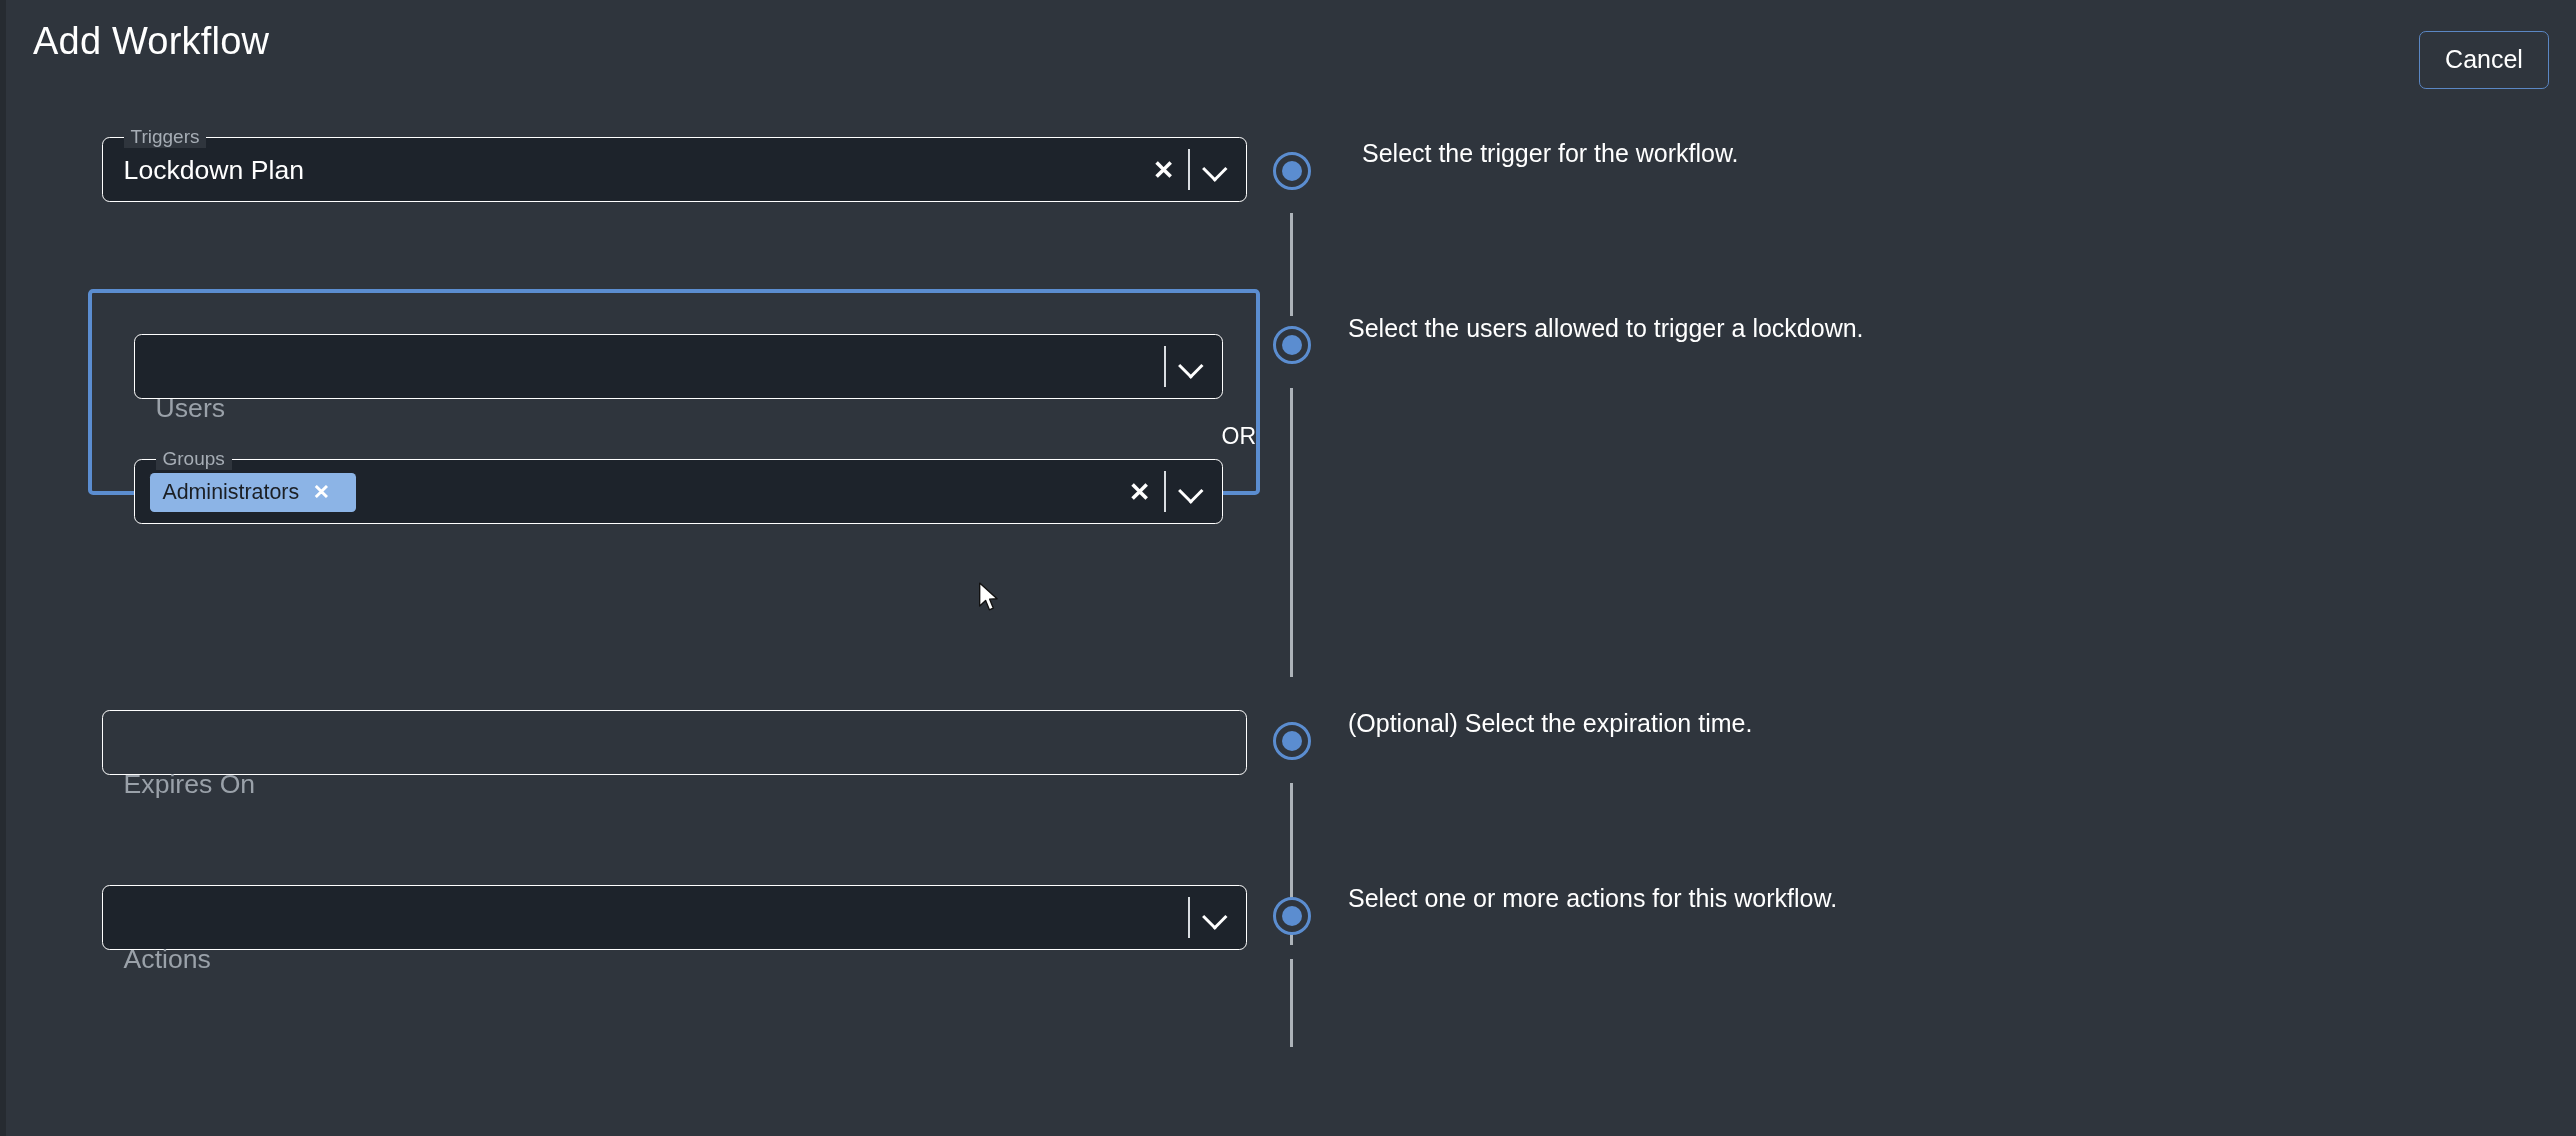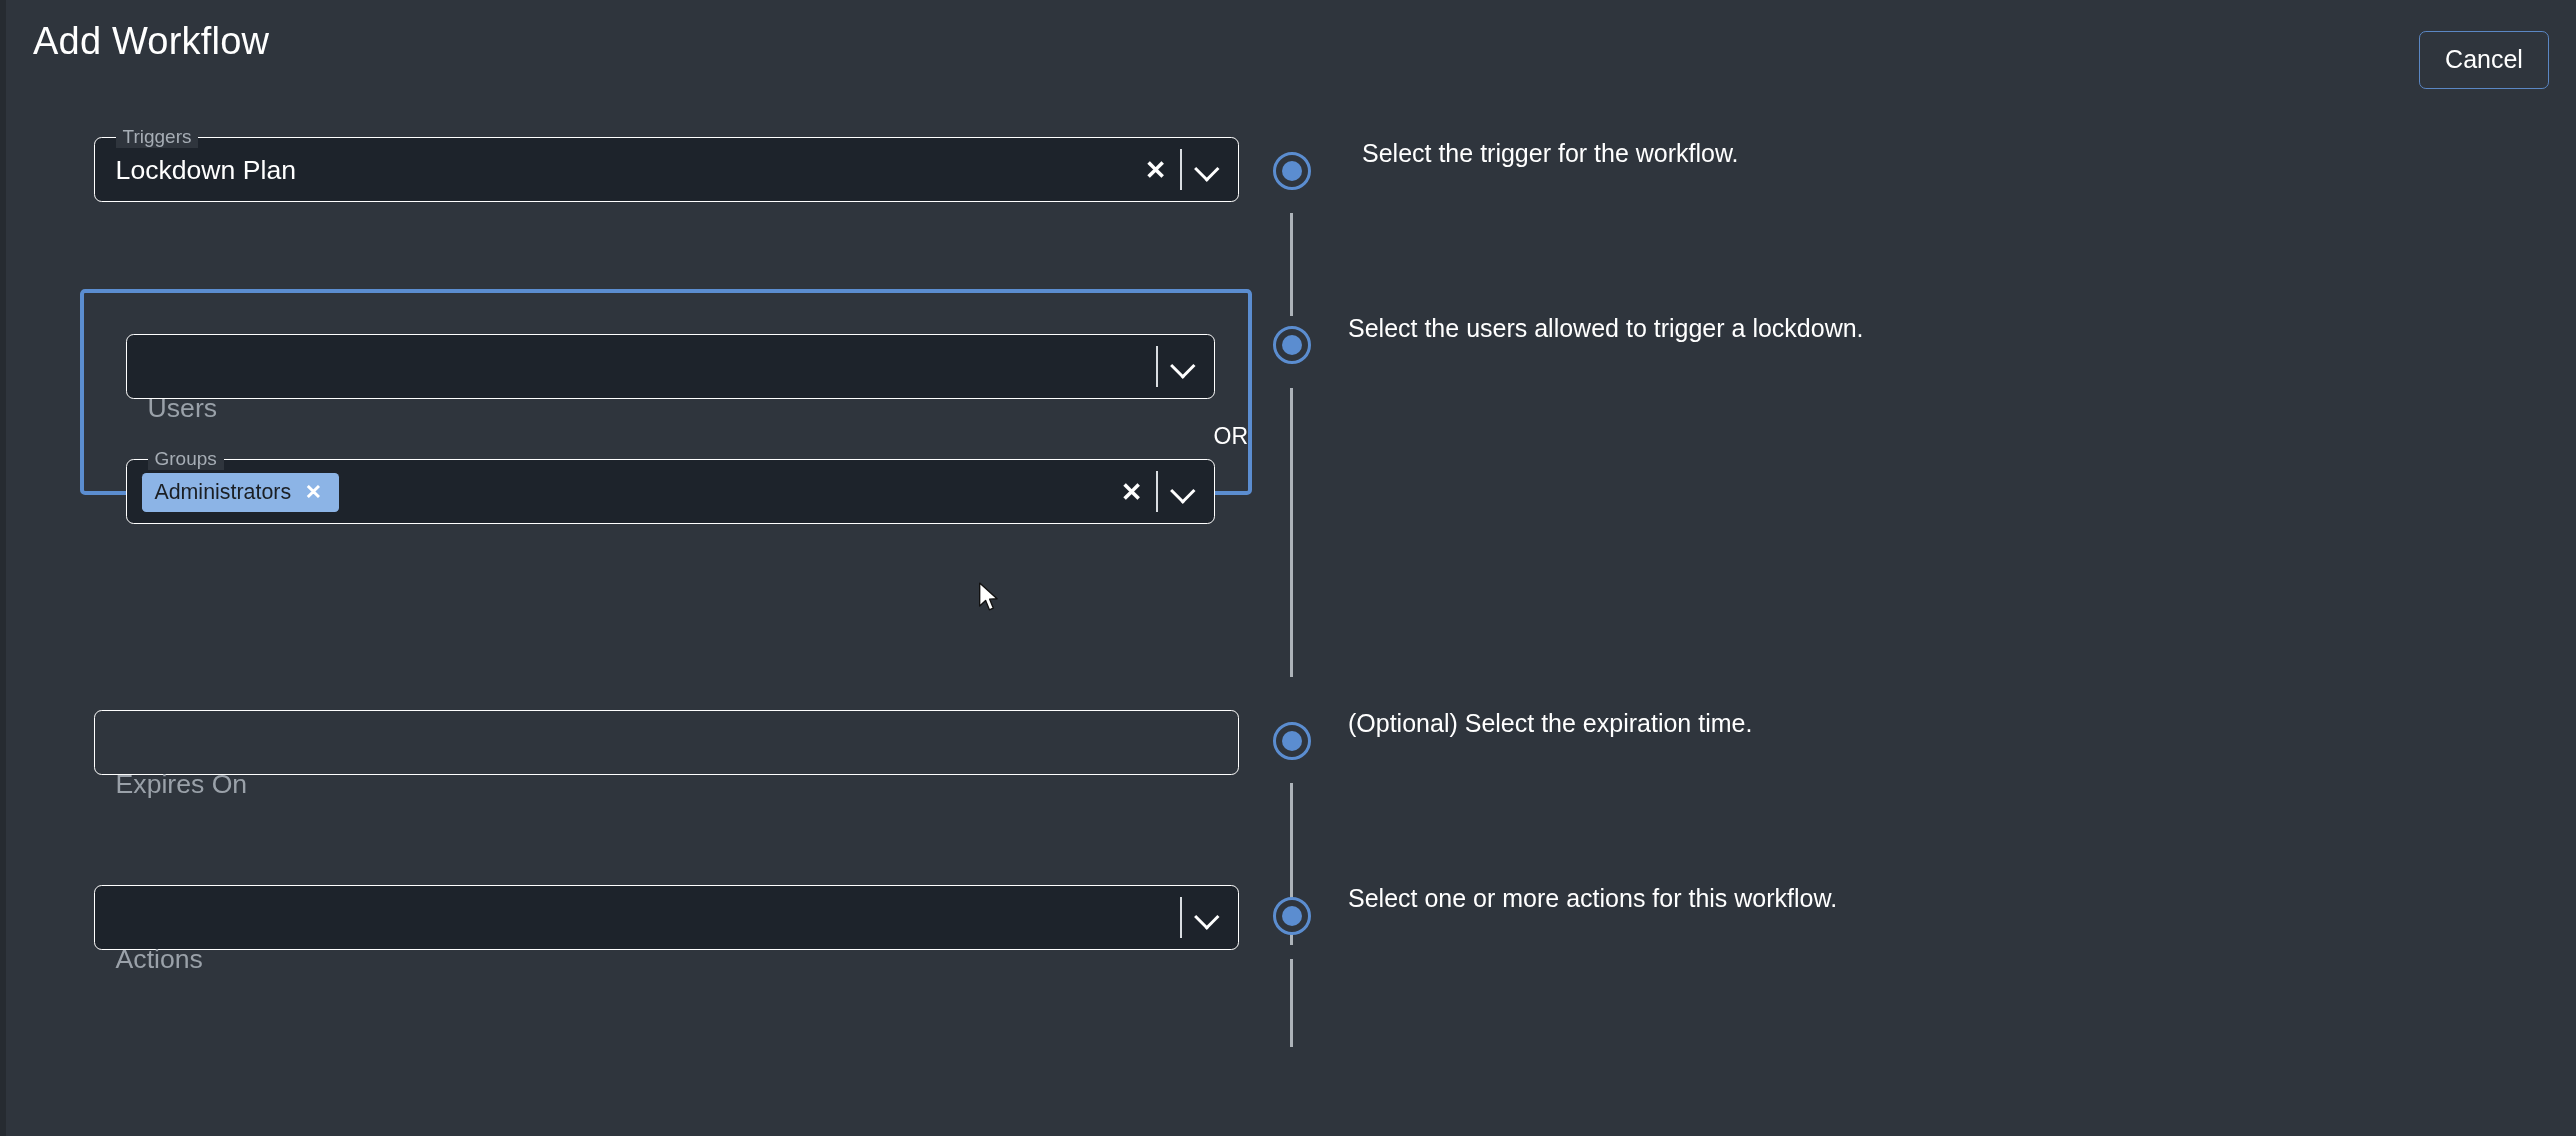--- a/index.html
+++ b/index.html
@@ -58,21 +58,21 @@
     font-size: 25px;
     line-height: 55px;
     text-align: center;
     cursor: pointer;
     white-space: nowrap;
   }
 
   
   .form-col {
     position: absolute;
-    left: 5px; top: 0;
+    left: 13px; top: 0;
     width: 1251px;
     height: 1136px;
   }
 
   
   .field {
     position: absolute;
     border: 1.7px solid #ffffff;
     border-radius: 7.7px;
     background: #1d232b;
@@ -173,21 +173,21 @@
     text-align: right;
     white-space: nowrap;
   }
 
   
   .chip {
     position: absolute;
     display: flex;
     align-items: center;
     height: 39px;
-    padding: 0 17px 0 12px;
+    padding: 0 26px 0 12px;
     background: #8cb4e6;
     border-radius: 4.3px;
     color: #1b1f24;
     font-size: 21.4px;
     white-space: nowrap;
     gap: 13.7px;
   }
   .chip-x {
     font-size: 20.6px;
     color: #ffffff;

